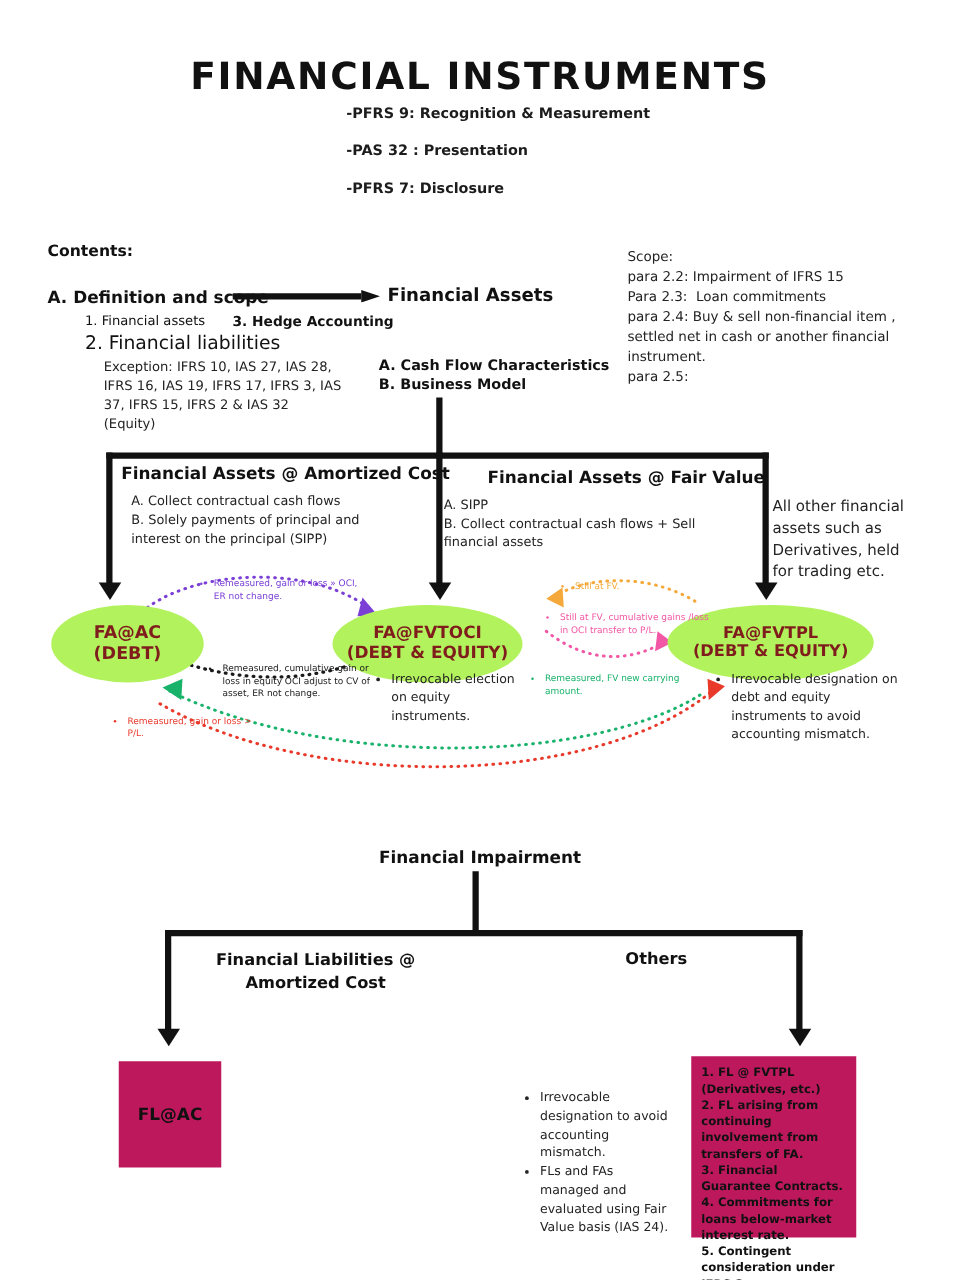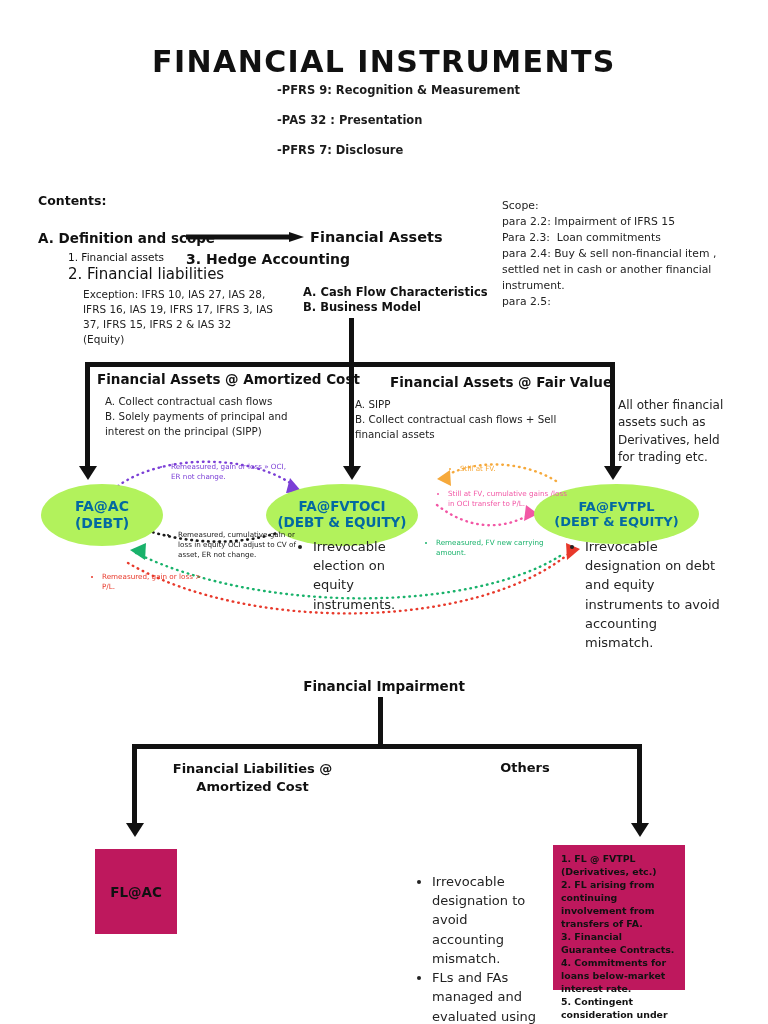--- a/index.html
+++ b/index.html
@@ -44,21 +44,21 @@
   #contents-label {
     top: 193px; left: 38px;
     font-size: 12.5px; font-weight: bold;
   }
   #def-scope {
     top: 230px; left: 38px;
     font-size: 13.5px; font-weight: bold;
   }
   #num1 { top: 251px; left: 68px; font-size: 10.5px; }
   #num2 { top: 265px; left: 68px; font-size: 15px; }
-  #num3 { top: 251px; left: 186px; font-size: 14px; font-weight: bold; }
+  #num3 { top: 251px; left: 186px; font-size: 11px; font-weight: bold; }
   #exception {
     top: 287px; left: 83px; width: 190px;
     font-size: 10.5px; line-height: 1.42; color: #232323;
   }
   #fa-head {
     top: 229px; left: 310px;
     font-size: 14.5px; font-weight: bold;
   }
   #fa-a { top: 285px; left: 303px; font-size: 11.5px; font-weight: bold; }
   #fa-b { top: 300px; left: 303px; font-size: 11.5px; font-weight: bold; }
@@ -102,42 +102,42 @@
 
   
   .ellipse {
     background: #b2f25c;
     border-radius: 50%;
     display: flex;
     align-items: center;
     justify-content: center;
     text-align: center;
     font-weight: bold;
-    color: #0369a1;
+    color: #7f1d1d;
     line-height: 1.18;
   }
   #ell-ac    { top: 484px; left: 41px;  width: 122px; height: 62px; font-size: 14px; }
   #ell-fvtoci{ top: 484px; left: 266px; width: 152px; height: 62px; font-size: 13.5px; }
   #ell-fvtpl { top: 484px; left: 534px; width: 165px; height: 60px; font-size: 13px; }
 
   
   #curves { top: 0; left: 0; width: 768px; height: 1024px; pointer-events: none; }
 
   
   .anno { font-size: 7.2px; line-height: 1.4; }
   .anno li { margin: 0; padding: 0; }
   .anno ul { margin: 0; padding-left: 8px; list-style: disc; }
   #an-purple { top: 462px; left: 163px; width: 128px; color: #7b3fd6; }
   #an-black  { top: 530px; left: 170px; width: 138px; color: #1a1a1a; }
   #an-red    { top: 572px; left: 94px;  width: 110px; color: #e8392b; }
   #an-orange { top: 464px; left: 452px; width: 110px; color: #f6a93b; }
   #an-pink   { top: 489px; left: 440px; width: 130px; color: #f257a5; }
   #an-green  { top: 538px; left: 428px; width: 118px; color: #19b26b; }
 
-  .bullets { font-size: 13px; line-height: 1.48; color: #232323; }
+  .bullets { font-size: 10px; line-height: 1.48; color: #232323; }
   .bullets ul { margin: 0; padding-left: 10px; list-style: disc; }
   #bul-toci  { top: 537px; left: 303px; width: 112px; }
   #bul-tpl   { top: 537px; left: 575px; width: 148px; }
 
   
   #fl-head { top: 678px; left: 0; width: 768px; text-align: center; font-size: 13.5px; font-weight: bold; }
   #fl-trunk { top: 697px; left: 378px; width: 5px; height: 50px; background:#111; }
   #fl-bar   { top: 744px; left: 132px; width: 510px; height: 5px; background:#111; }
   #fl-drop-l { top: 744px; left: 132px; width: 5px; height: 80px; background:#111; }
   #fl-drop-r { top: 744px; left: 637px; width: 5px; height: 80px; background:#111; }

